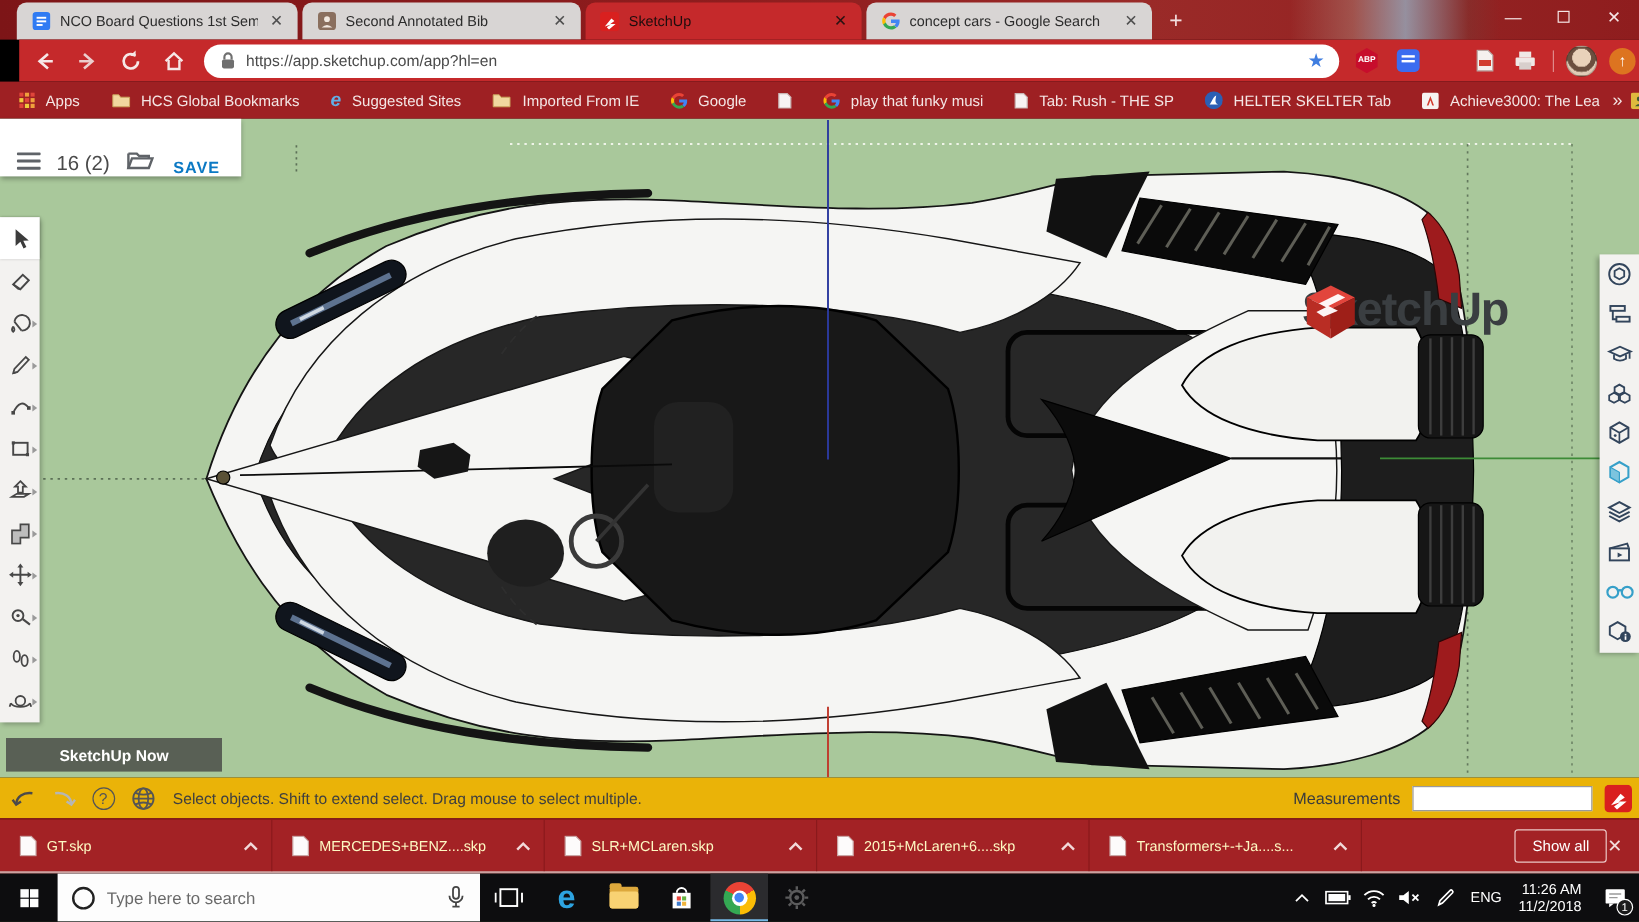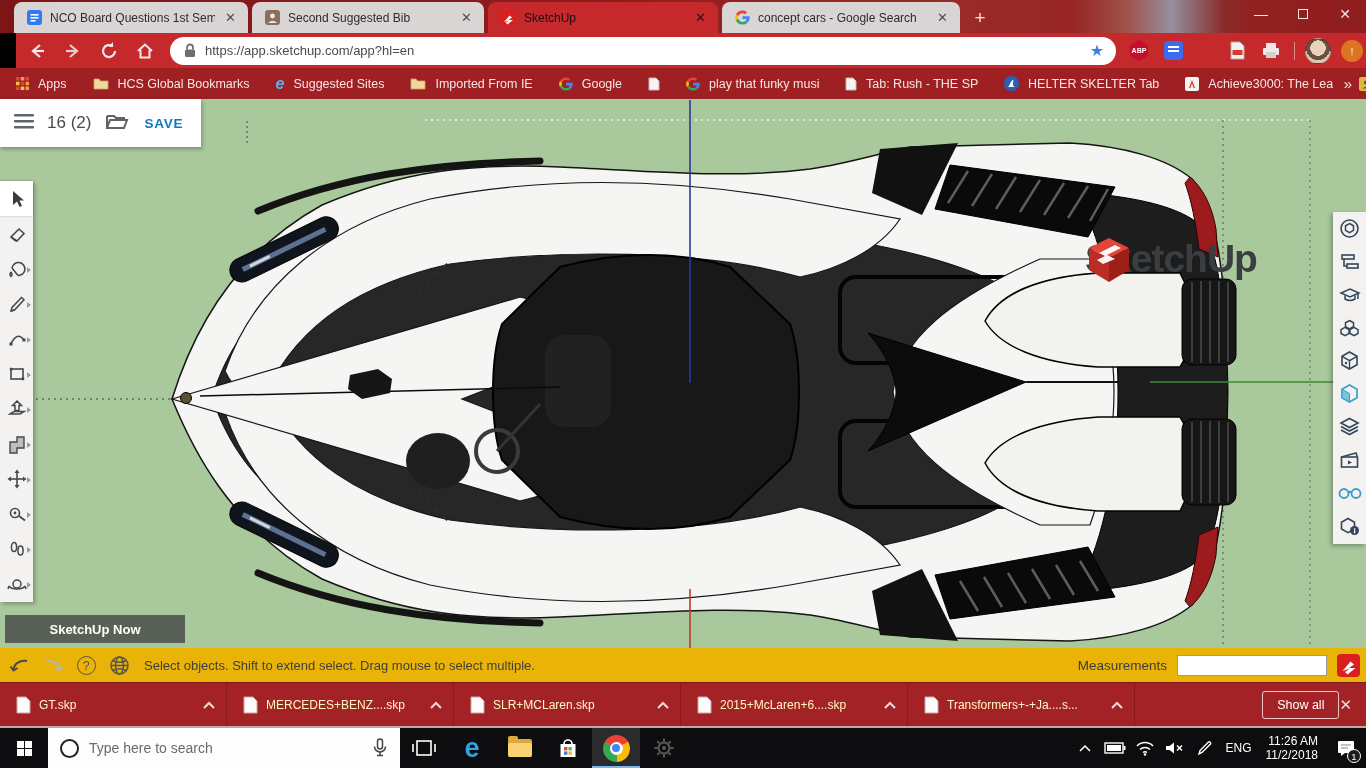--- a/index.html
+++ b/index.html
@@ -43,21 +43,21 @@
   .bm-clip3 .lbl { max-width:136px; }
   .bm-more { position:absolute; right:14px; color:#f4e6e5; font-size:15px; }
   .ie-e:before { content:"e"; color:#62aee6; font-style:italic; font-weight:bold; font-size:16px; }
 
   
   .canvas { position:absolute; left:0; top:99px; width:1366px; height:549px; background:#a9c89b; }
   .canvas svg { position:absolute; left:0; top:0; }
   .watermark { position:absolute; left:1085px; top:137px; display:flex; align-items:flex-start; gap:4px; }
   .wm-text { font-size:39px; font-weight:bold; color:#3a3e41; letter-spacing:-1px; line-height:46px; }
 
-  .su-header { position:absolute; left:0; top:99px; width:201px; height:48px; background:#fff; box-shadow:1px 2px 4px rgba(0,0,0,.3); display:flex; align-items:center; }
+  .su-header { position:absolute; left:0; top:99px; width:201px; height:48px; background:#fff; box-shadow:1px 2px 4px rgba(0,0,0,.3); display:flex; align-items:flex-end; }
   .su-title { font-size:17px; color:#4a4a4a; margin-left:13px; }
   .su-save { font-size:13.5px; font-weight:bold; letter-spacing:.8px; color:#0b79c4; margin-left:15px; }
 
   .ltools { position:absolute; left:0; top:181px; width:33px; height:421px; background:#f3f2f0; box-shadow:2px 2px 4px rgba(0,0,0,.28); }
   .ltool { position:relative; width:33px; height:35px; display:flex; align-items:center; justify-content:center; }
   .ltool.sel { background:#fff; box-shadow:0 0 2px rgba(0,0,0,.25); }
   .flyout:after { content:""; position:absolute; right:2px; bottom:13px; border-left:4px solid #9a9a9a; border-top:3px solid transparent; border-bottom:3px solid transparent; }
 
   .rtools { position:absolute; left:1333px; top:212px; width:33px; height:332px; background:#f3f2f0; box-shadow:-2px 2px 4px rgba(0,0,0,.28); }
   .rtool { width:33px; height:33px; display:flex; align-items:center; justify-content:center; }
@@ -129,21 +129,21 @@
     </div>
 
     <div class="tab inactive" style="left:252px;width:232px;">
       <span class="favicon">
         <svg width="15" height="15">
             <rect width="15" height="15" rx="3" fill="#8a6f5e"></rect>
             <circle cx="7.5" cy="6" r="2.4" fill="#f1e8e0"></circle>
             <path d="M3 13 Q7.5 8.5 12 13 Z" fill="#f1e8e0"></path>
           </svg>
       </span>
-      <span class="t-title">Second Suggested Bib</span>
+      <span class="t-title">Second Annotated Bib</span>
       <span class="t-close">✕</span>
     </div>
 
     <div class="tab active" style="left:488px;width:230px;">
       <span class="favicon">
         <svg width="16" height="16">
             <rect width="16" height="16" rx="3" fill="#d9201f"></rect>
             <path d="M4 12 L9.5 5.5 L12 7.5 L8.6 10 L13 10 L7.5 14.5 L5.6 12.8 L9 10.4 Z" fill="#fff"></path>
           </svg>
       </span>

